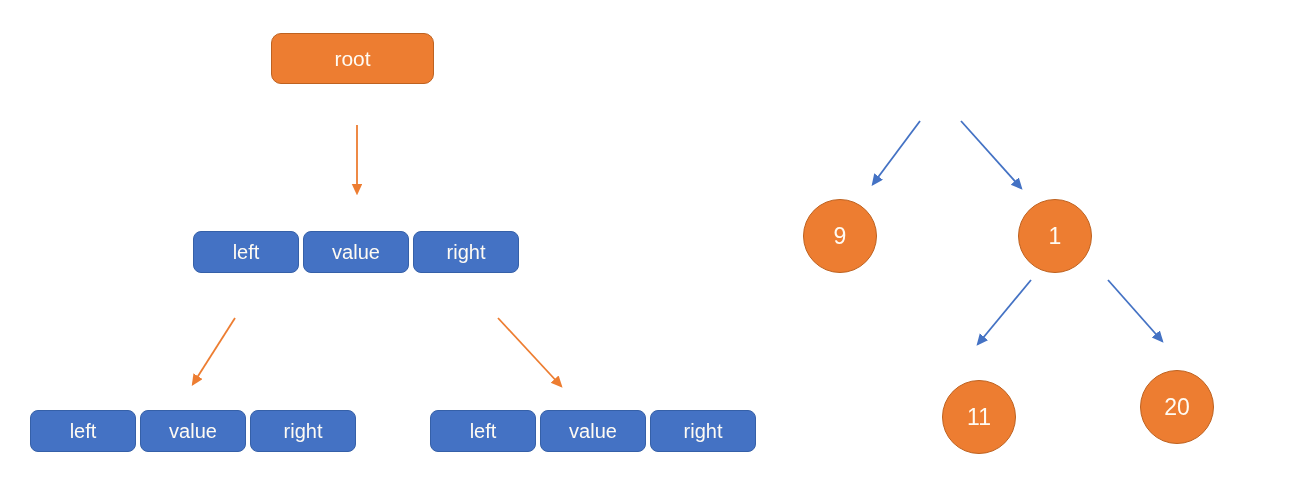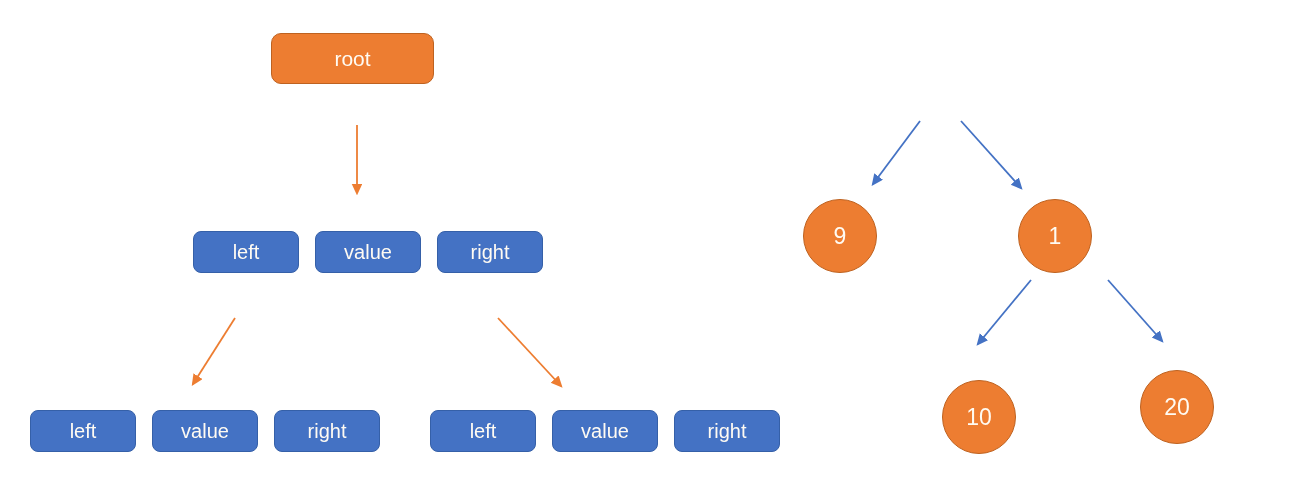--- a/index.html
+++ b/index.html
@@ -40,21 +40,21 @@
     background: var(--orange-fill);
     border: 1px solid var(--orange-border);
     border-radius: 10px;
     display: flex; align-items: center; justify-content: center;
     color: var(--label-text);
     font-size: 21px;
   }
   .struct-node {
     position: absolute;
     display: flex;
-    gap: 16px;
+    gap: 4px;
   }
   .struct-cell {
     width: 106px; height: 42px;
     background: var(--blue-fill);
     border: 1px solid var(--blue-border);
     border-radius: 8px;
     display: flex; align-items: center; justify-content: center;
     color: var(--label-text);
     font-size: 20px;
   }
@@ -111,16 +111,16 @@
   </div>
 
   <div class="struct-node" style="left:430px; top:410px">
     <div class="struct-cell">left</div>
     <div class="struct-cell">value</div>
     <div class="struct-cell">right</div>
   </div>
 
   <div class="tree-node" style="left:803px; top:199px">9</div>
   <div class="tree-node" style="left:1018px; top:199px">1</div>
-  <div class="tree-node" style="left:942px; top:380px">10</div>
+  <div class="tree-node" style="left:942px; top:380px">11</div>
   <div class="tree-node" style="left:1140px; top:370px">20</div>
 
 </div>
 
 </body></html>

